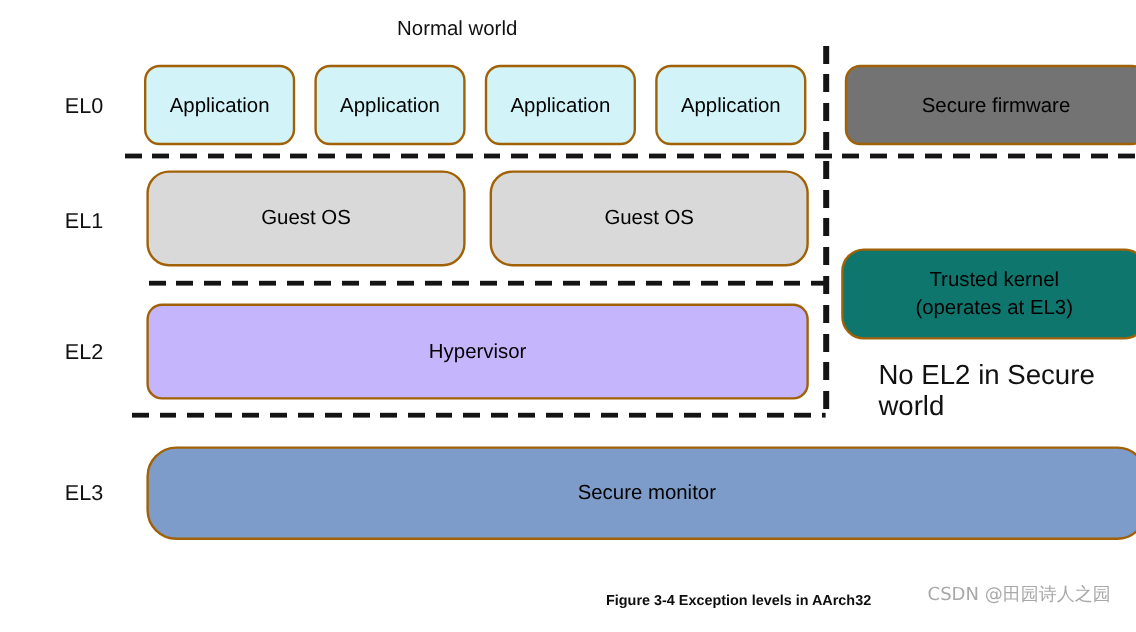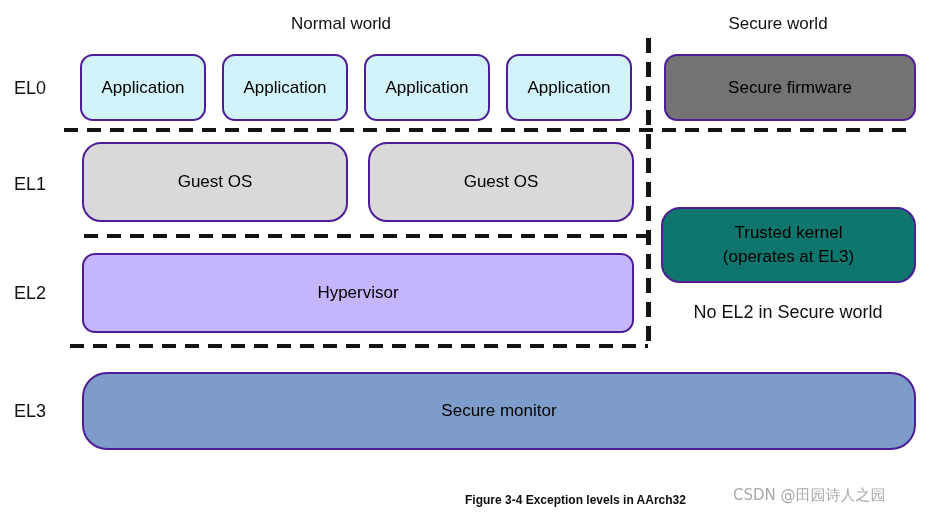--- a/index.html
+++ b/index.html
@@ -4,34 +4,34 @@
 <style>
   html, body { margin: 0; padding: 0; }
   body {
     width: 947px; height: 527px;
     background: #ffffff;
     font-family: "Liberation Sans", sans-serif;
     position: relative;
     overflow: hidden;
     color: #111;
   }
-  .stage { position: absolute; inset: 0; }
+  .stage { position: absolute; inset: 0; margin-left: 40px; }
 
   .world-label {
     position: absolute; top: 14px; width: 220px;
     text-align: center; font-size: 17px; color: #111;
   }
   .el-label {
     position: absolute; left: 14px; width: 52px;
     font-size: 18px; color: #111;
   }
 
   .box {
     position: absolute;
-    border: 2px solid #4c1d95;
+    border: 2px solid #a16207;
     display: flex; flex-direction: column;
     align-items: center; justify-content: center;
     font-size: 17px; color: #000;
     box-sizing: border-box;
     text-align: center;
     line-height: 24px;
   }
   .r12 { border-radius: 13px; }
   .r18 { border-radius: 19px; }
 
@@ -40,21 +40,21 @@
   .app3 { left: 364px; } .app4 { left: 506px; }
   .secure-fw  { top: 54px;  height: 67px; left: 664px; width: 252px; }
   .guest      { top: 142px; height: 80px; width: 266px; text-align: center; }
   .guest1 { left: 82px; } .guest2 { left: 368px; }
   .tkernel    { top: 207px; height: 76px; left: 661px; width: 255px; }
   .hyper      { top: 253px; height: 80px; left: 82px;  width: 552px; }
   .monitor    { top: 372px; height: 78px; left: 82px;  width: 834px; border-radius: 25px; }
 
   .note {
     position: absolute; top: 299px; left: 692px; width: 192px;
-    text-align: center; font-size: 18px; line-height: 26px; color: #111;
+    text-align: left; font-size: 23px; line-height: 26px; color: #111;
   }
 
   .hdash {
     position: absolute; height: 4px;
     background: repeating-linear-gradient(to right,
       #141414 0px, #141414 14px, transparent 14px, transparent 23px);
   }
   .vdash {
     position: absolute; width: 5px;
     background: repeating-linear-gradient(to bottom,
@@ -76,21 +76,20 @@
     white-space: nowrap; z-index: 3;
     font-family: "DejaVu Sans", "Liberation Sans", sans-serif;
   }
 </style>
 </head>
 <body>
 
 <div class="stage">
 
   <div class="world-label" style="left:231px">Normal world</div>
-  <div class="world-label" style="left:668px">Secure world</div>
 
   <div class="el-label" style="top:78px">EL0</div>
   <div class="el-label" style="top:174px">EL1</div>
   <div class="el-label" style="top:283px">EL2</div>
   <div class="el-label" style="top:401px">EL3</div>
 
   <div class="hdash d1"></div>
   <div class="hdash d2"></div>
   <div class="hdash d3"></div>
   <div class="vdash dv"></div>

